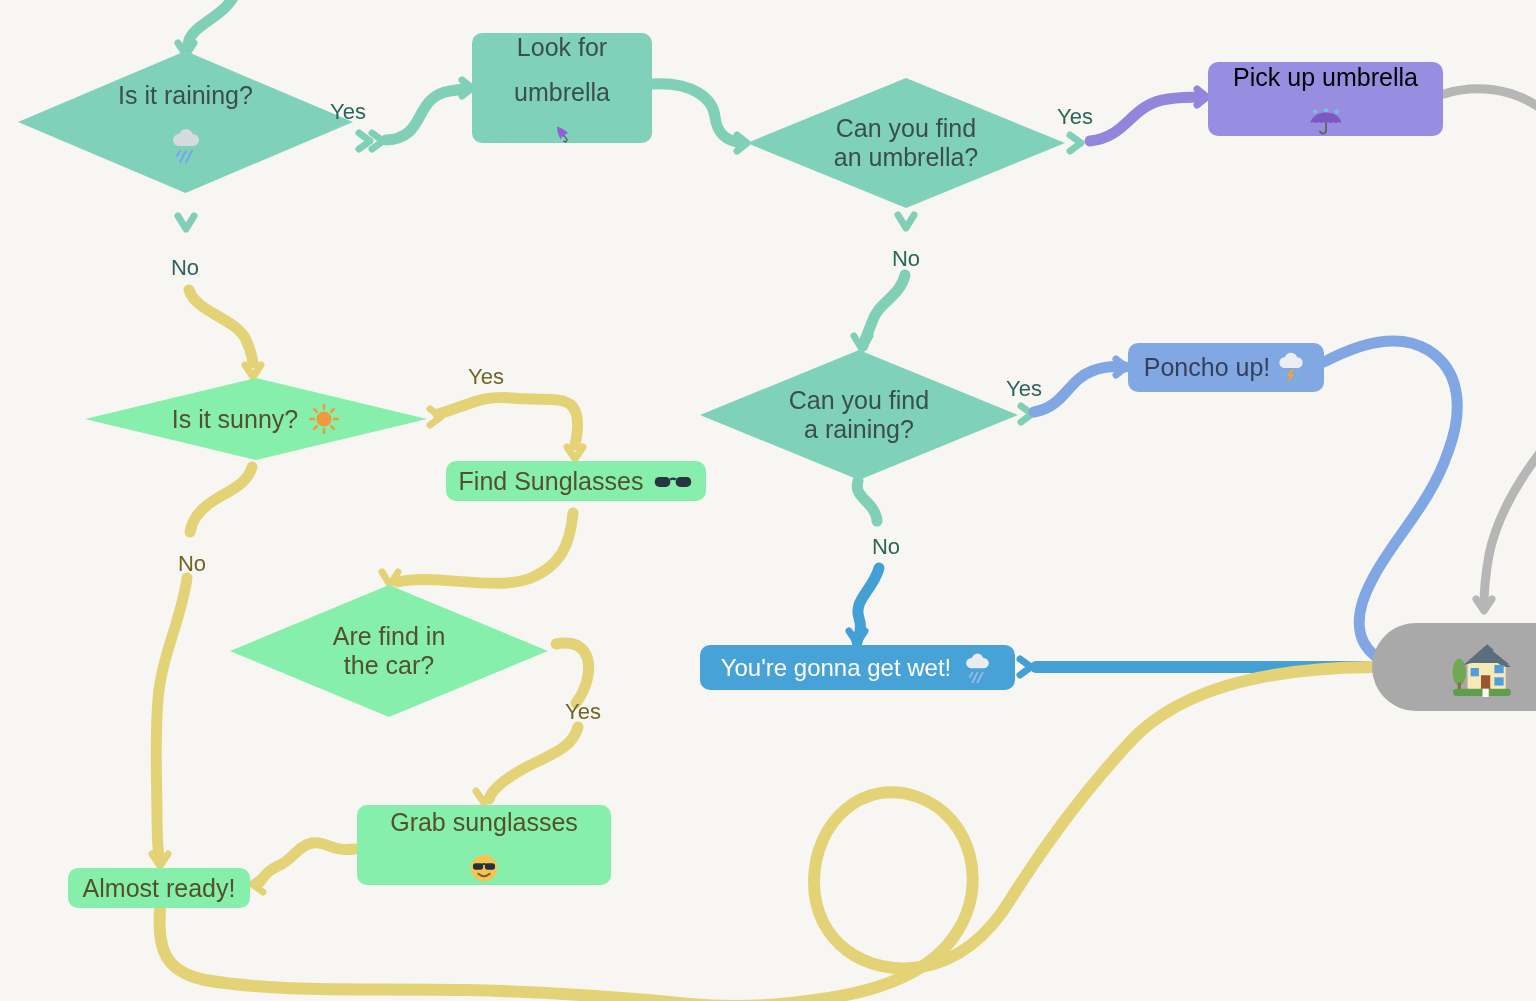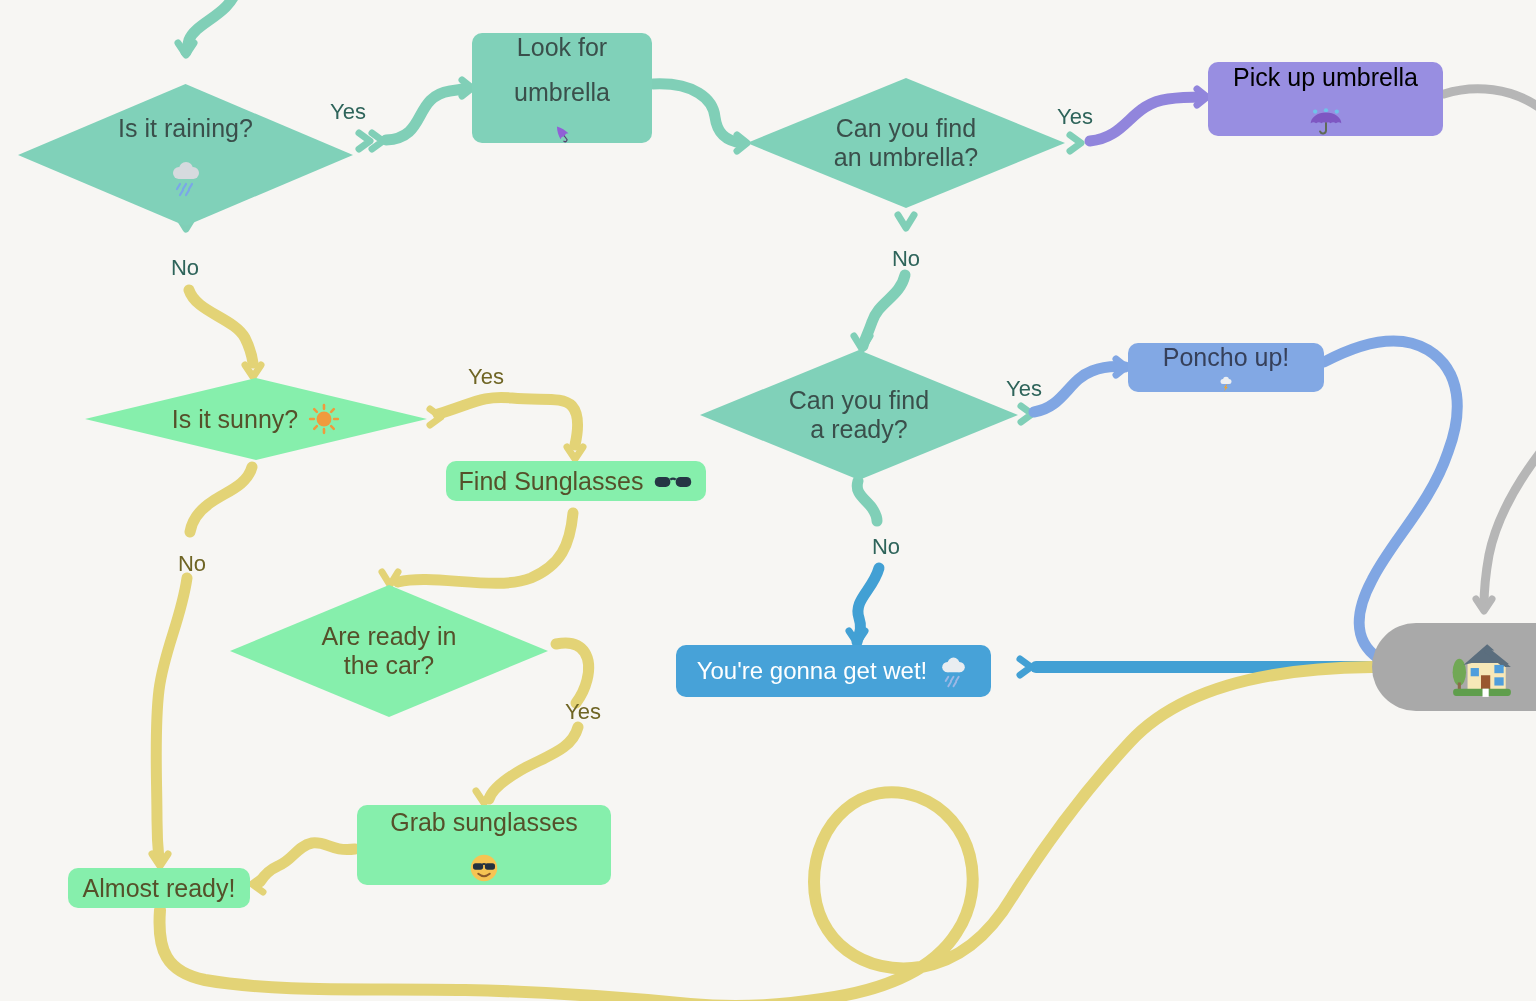--- a/index.html
+++ b/index.html
@@ -12,21 +12,21 @@
   .diamond{clip-path:polygon(50% 0,100% 50%,50% 100%,0 50%);}
   .teal{background:#80d1b9;color:#3a4f4b;}
   .yellow{background:#86efac;color:#55502a;}
   .purple{background:#988ee1;color:#000000;}
   .blue{background:#82a8e4;color:#36405a;}
   .dblue{background:#47a2d8;color:#ffffff;}
   .gray-node{background:#a9a9a9;border-radius:46px;flex-direction:row;}
   .nlabel{font-size:25px;line-height:1.16;}
   .wet .nlabel{font-size:24px;}
   .row{flex-direction:row;gap:10px;}
-  .gap4{gap:4px;flex-direction:column;} .gap2{gap:16px;text-align:right;}
+  .gap4{gap:4px;} .gap2{gap:16px;text-align:right;}
   .elabel{position:absolute;z-index:2;transform:translate(-50%,-50%);font-size:22px;}
   .teal-el{color:#2e645a;}
   .olive-el{color:#6f6524;}
   .icon{display:block;}
 </style>
 </head>
 <body>
 
 <div class="stage">
 
@@ -103,21 +103,21 @@
       <path d="M 245,365 L 253,377 L 261,365"></path>
       <path d="M 430,409 l 11,8 l -11,8"></path>
       <path d="M 567,447 L 575,459 L 583,447"></path>
       <path d="M 382,572 L 390,585 L 398,572"></path>
       <path d="M 476,791 L 484,803 L 492,791"></path>
       <path d="M 263,876 L 252,884 L 263,892"></path>
       <path d="M 152,854 L 160,866 L 168,854"></path>
     </g>
   </svg>
 
-  <div class="node diamond teal gap2" style="left:18px;top:84px;width:335px;height:142px">
+  <div class="node diamond teal gap2" style="left:18px;top:51px;width:335px;height:142px">
     <div class="nlabel">Is it raining?</div>
     <svg class="icon" width="38" height="38" viewBox="0 0 34 38">
       <g fill="#d6dade">
           <circle cx="10" cy="14" r="6"></circle>
           <circle cx="17" cy="10" r="7"></circle>
           <circle cx="24" cy="14" r="6"></circle>
           <rect x="8" y="12" width="18" height="8" rx="4"></rect>
         </g>
       <g stroke="#7aa7e8" stroke-width="2.2" stroke-linecap="round">
           <path d="M11,25 L8,30"></path>
@@ -180,21 +180,21 @@
     <svg class="icon" width="40" height="15" viewBox="0 0 44 16">
       <g fill="#263645">
           <rect x="2" y="3" width="17" height="11" rx="5"></rect>
           <rect x="25" y="3" width="17" height="11" rx="5"></rect>
         </g>
       <path d="M19,6 Q22,3.5 25,6" stroke="#263645" stroke-width="2.4" fill="none"></path>
     </svg>
   </div>
 
   <div class="node diamond yellow" style="left:230px;top:585px;width:318px;height:132px">
-    <div class="nlabel">Are ready in</div>
+    <div class="nlabel">Are find in</div>
     <div class="nlabel">the car?</div>
   </div>
 
   <div class="node box yellow gap2" style="left:357px;top:805px;width:254px;height:80px">
     <div class="nlabel">Grab sunglasses</div>
     <svg class="icon" width="30" height="30" viewBox="0 0 34 34">
       <circle cx="17" cy="17" r="15" fill="#f6c453"></circle>
       <g fill="#243240">
           <rect x="4.5" y="11.5" width="11.5" height="7.5" rx="3"></rect>
           <rect x="18" y="11.5" width="11.5" height="7.5" rx="3"></rect>
@@ -203,42 +203,42 @@
       <path d="M10.5,23.5 Q17,29 23.5,23.5" stroke="#8a5a2a" stroke-width="2.2" fill="none" stroke-linecap="round"></path>
     </svg>
   </div>
 
   <div class="node box yellow" style="left:68px;top:868px;width:182px;height:40px">
     <div class="nlabel">Almost ready!</div>
   </div>
 
   <div class="node diamond teal" style="left:700px;top:350px;width:318px;height:130px">
     <div class="nlabel">Can you find</div>
-    <div class="nlabel">a ready?</div>
+    <div class="nlabel">a raining?</div>
   </div>
 
   <div class="node box blue row gap4" style="left:1128px;top:343px;width:196px;height:49px">
     <div class="nlabel">Poncho up!</div>
     <svg class="icon" width="34" height="34" viewBox="0 0 34 38">
       <g fill="#eceff2">
           <circle cx="10" cy="13" r="6"></circle>
           <circle cx="17" cy="9" r="7"></circle>
           <circle cx="24" cy="13" r="6"></circle>
           <rect x="8" y="11" width="18" height="8" rx="4"></rect>
         </g>
       <polygon points="18,20 12,28 16,28 13,36 21,26 17,26 20,20" fill="#f5a623"></polygon>
       <g stroke="#6fb7e8" stroke-width="2" stroke-linecap="round">
           <path d="M9,23 L7,27"></path>
           <path d="M26,23 L24,27"></path>
           <path d="M23,30 L21,34"></path>
         </g>
     </svg>
   </div>
 
-  <div class="node box dblue row wet" style="left:676px;top:645px;width:315px;height:52px">
+  <div class="node box dblue row wet" style="left:700px;top:645px;width:315px;height:45px">
     <div class="nlabel">You're gonna get wet!</div>
     <svg class="icon" width="33" height="33" viewBox="0 0 34 38">
       <g fill="#e9edf1">
           <circle cx="10" cy="14" r="6"></circle>
           <circle cx="17" cy="10" r="7"></circle>
           <circle cx="24" cy="14" r="6"></circle>
           <rect x="8" y="12" width="18" height="8" rx="4"></rect>
         </g>
       <g stroke="#9db8e6" stroke-width="2.2" stroke-linecap="round">
           <path d="M11,25 L8,30"></path>

